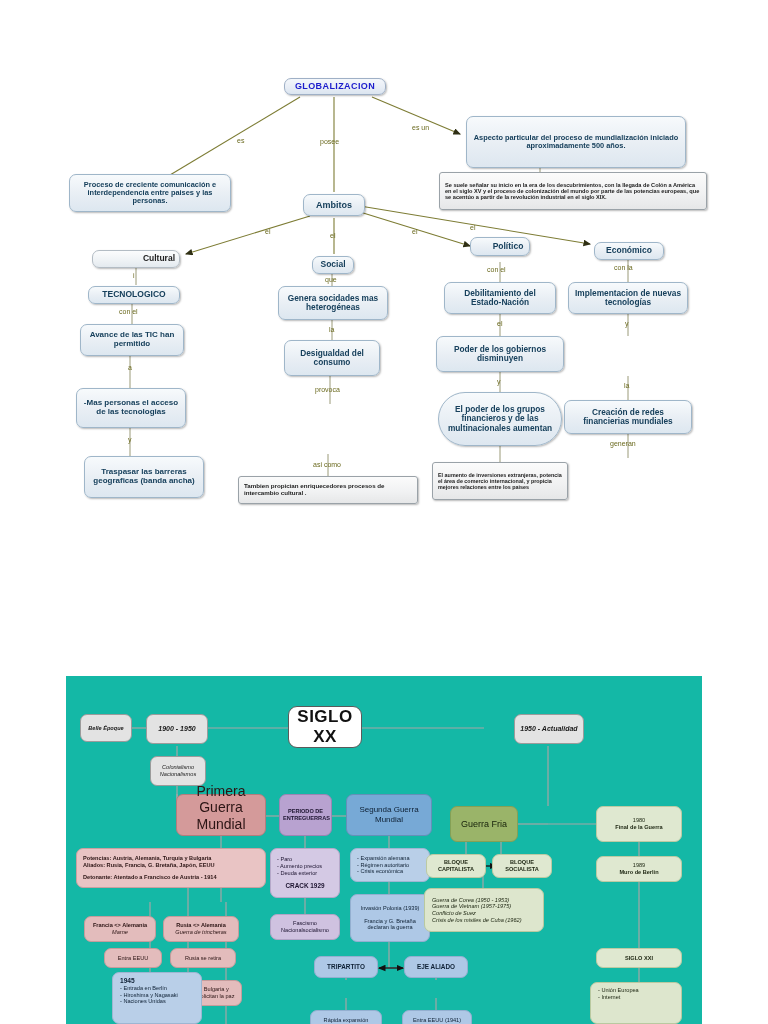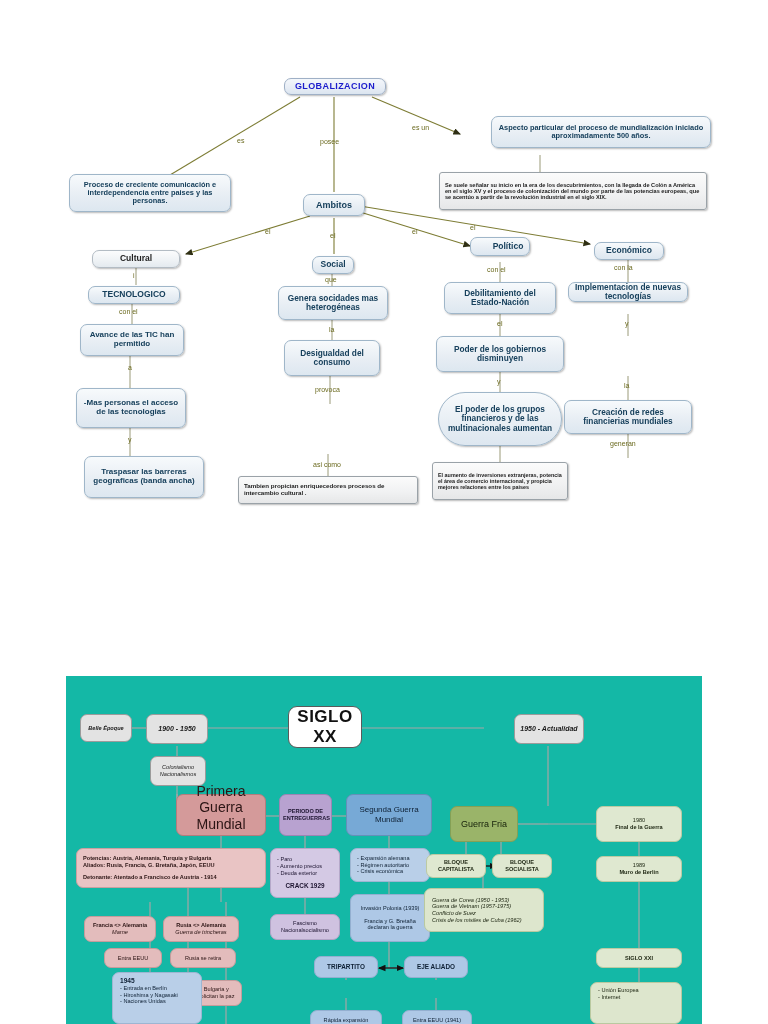--- a/index.html
+++ b/index.html
@@ -142,33 +142,33 @@
 
   <div class="lnk" style="left:614px;top:264px;">con la</div>
   <div class="lnk" style="left:625px;top:320px;">y</div>
   <div class="lnk" style="left:624px;top:382px;">la</div>
   <div class="lnk" style="left:610px;top:440px;">generan</div>
 
   <div class="node cn" style="left:69px;top:174px;width:162px;height:38px;font-size:7.4px;">
     <span>Proceso de creciente comunicación e interdependencia entre paises y las personas.</span>
   </div>
 
-  <div class="node cn" style="left:466px;top:116px;width:220px;height:32px;font-size:7.4px;margin-left:25px;">
+  <div class="node cn" style="left:466px;top:116px;width:220px;height:52px;font-size:7.4px;">
     <span>Aspecto particular del proceso de mundialización iniciado aproximadamente 500 años.</span>
   </div>
 
   <div class="node cn note" style="left:439px;top:172px;width:268px;height:38px;font-size:5.6px;">
     <span>Se suele señalar su inicio en la era de los descubrimientos, con la llegada de Colón a América en el siglo XV y el proceso de colonización del mundo por parte de las potencias europeas, que se acentúo a partir de la revolución industrial en el siglo XIX.</span>
   </div>
 
   <div class="node cn" style="left:303px;top:194px;width:62px;height:22px;font-size:9px;">
     <span>Ambitos</span>
   </div>
 
-  <div class="node cn plain" style="left:92px;top:250px;width:88px;height:18px;font-size:8.5px;">
+  <div class="node cn plain" style="left:92px;top:250px;width:88px;height:18px;font-size:8.5px;text-align:right;">
     <span>Cultural</span>
   </div>
   <div class="node cn" style="left:88px;top:286px;width:92px;height:18px;font-size:8.5px;">
     <span>TECNOLOGICO</span>
   </div>
   <div class="node cn" style="left:80px;top:324px;width:104px;height:32px;font-size:8px;">
     <span>Avance de las TIC han permitido</span>
   </div>
   <div class="node cn" style="left:76px;top:388px;width:110px;height:40px;font-size:8px;">
     <span>-Mas personas el acceso de las tecnologias</span>
@@ -202,21 +202,21 @@
   <div class="node cn" style="left:438px;top:392px;width:124px;height:54px;font-size:8.3px;border-radius:27px;">
     <span>El poder de los grupos financieros y de las multinacionales aumentan</span>
   </div>
   <div class="node cn note" style="left:432px;top:462px;width:136px;height:38px;font-size:5.4px;">
     <span>El aumento de inversiones extranjeras, potencia el área de comercio internacional, y propicia mejores relaciones entre los paises</span>
   </div>
 
   <div class="node cn" style="left:594px;top:242px;width:70px;height:18px;font-size:8.5px;">
     <span>Económico</span>
   </div>
-  <div class="node cn" style="left:568px;top:282px;width:120px;height:20px;font-size:8.3px;border-radius:7px;">
+  <div class="node cn" style="left:568px;top:282px;width:120px;height:32px;font-size:8.3px;border-radius:7px;">
     <span>Implementacion de nuevas tecnologías</span>
   </div>
   <div class="node cn" style="left:564px;top:400px;width:128px;height:34px;font-size:8.3px;">
     <span>Creación de redes financierias mundiales</span>
   </div>
 </div>
 
 <div id="siglo">
 
   <svg width="636" height="348">

